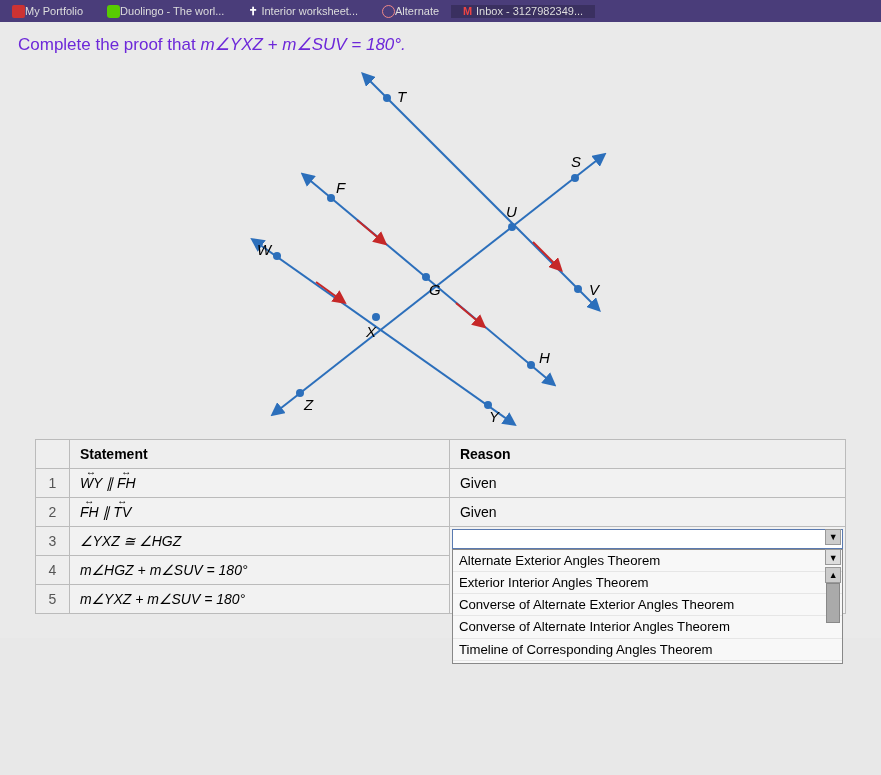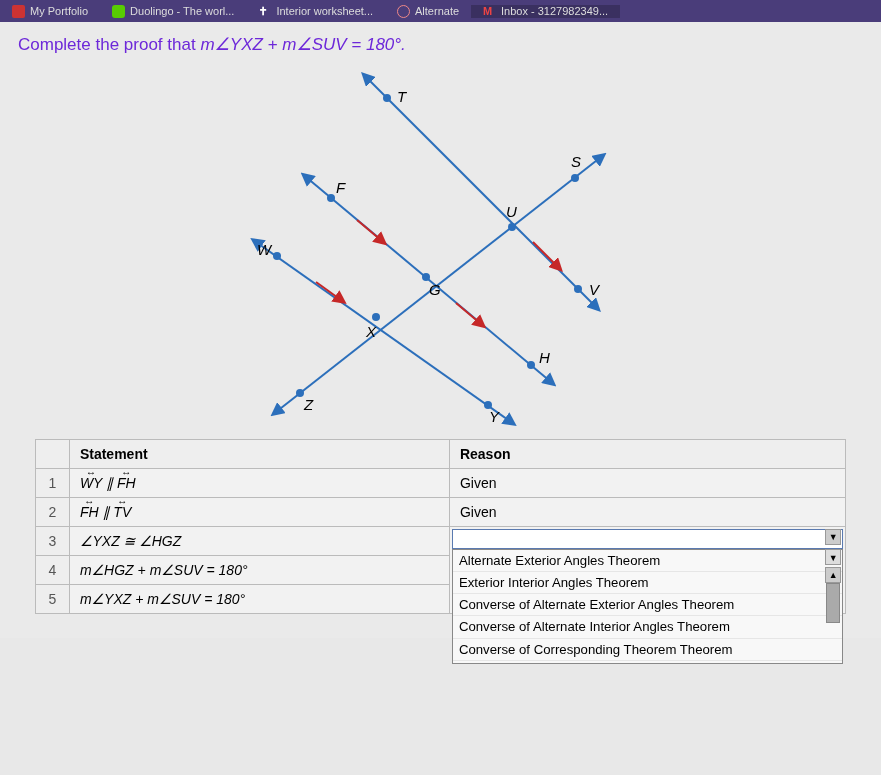--- a/index.html
+++ b/index.html
@@ -18,21 +18,20 @@
       align-items: center;
       font-size: 11px;
       color: #ddd;
       white-space: nowrap;
       overflow: hidden;
     }
     .tab {
       padding: 0 12px;
       display: flex;
       align-items: center;
-      gap: 5px;
       cursor: pointer;
     }
     .tab-icon { width: 13px; height: 13px; display: inline-block; }
     .content {
       background: #eaeaea;
       padding: 12px 18px;
     }
     .prompt {
       font-size: 17px;
       color: #6d28d9;
@@ -260,21 +259,21 @@
       <td class="stmt">∠YXZ ≅ ∠HGZ</td>
       <td class="reason-col" rowspan="3" style="vertical-align:top;padding:2px;">
         <input class="reason-input" value="" style="">
         <div class="dropdown-wrap">
           <div class="dropdown-arrow">▼</div>
           <div class="dropdown">
             <div class="opt">Alternate Exterior Angles Theorem</div>
             <div class="opt">Exterior Interior Angles Theorem</div>
             <div class="opt">Converse of Alternate Exterior Angles Theorem</div>
             <div class="opt">Converse of Alternate Interior Angles Theorem</div>
-            <div class="opt">Converse of Corresponding Theorem Theorem</div>
+            <div class="opt">Timeline of Corresponding Angles Theorem</div>
             <div class="opt" style="color:#888;">Converse of Same-Side Exterior Angles Theorem</div>
           </div>
           <div class="scroll-arrow scroll-up">▲</div>
           <div class="scroll-track">
                 <div class="scroll-thumb"></div>
               </div>
           <div class="scroll-arrow scroll-down">▼</div>
         </div>
       </td>
     </tr>

